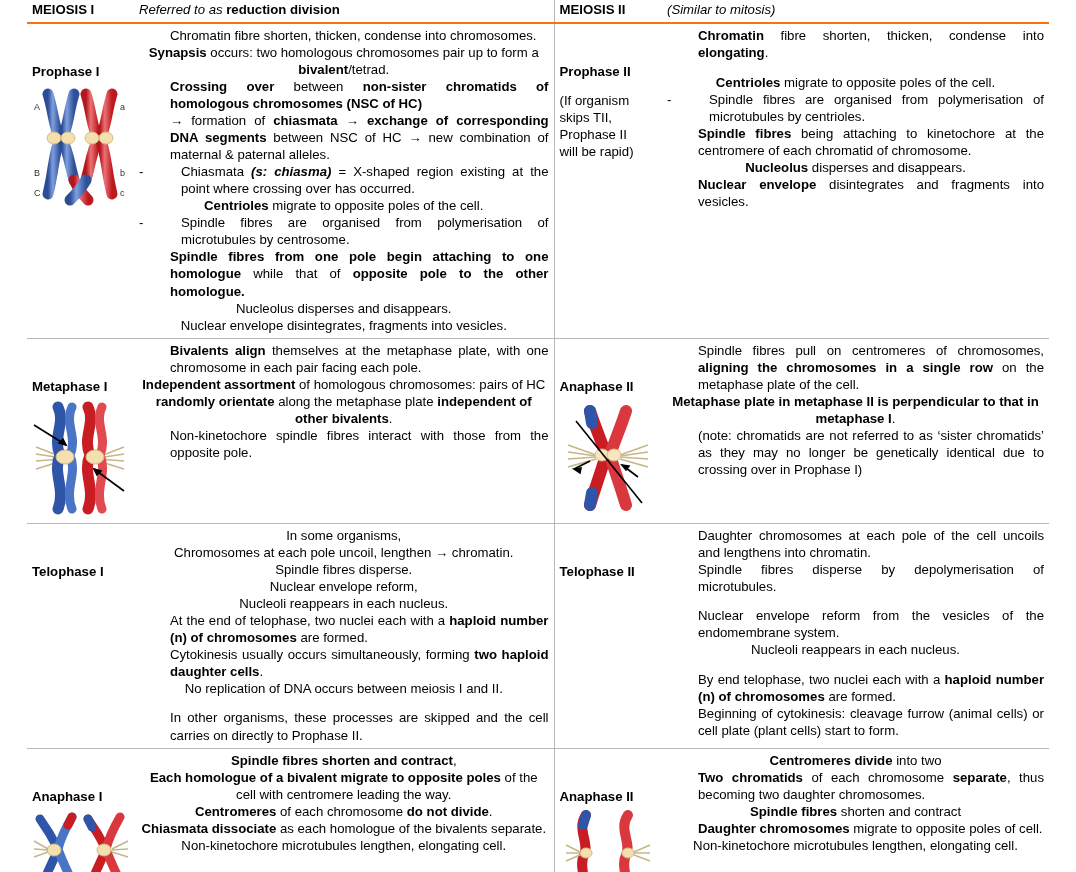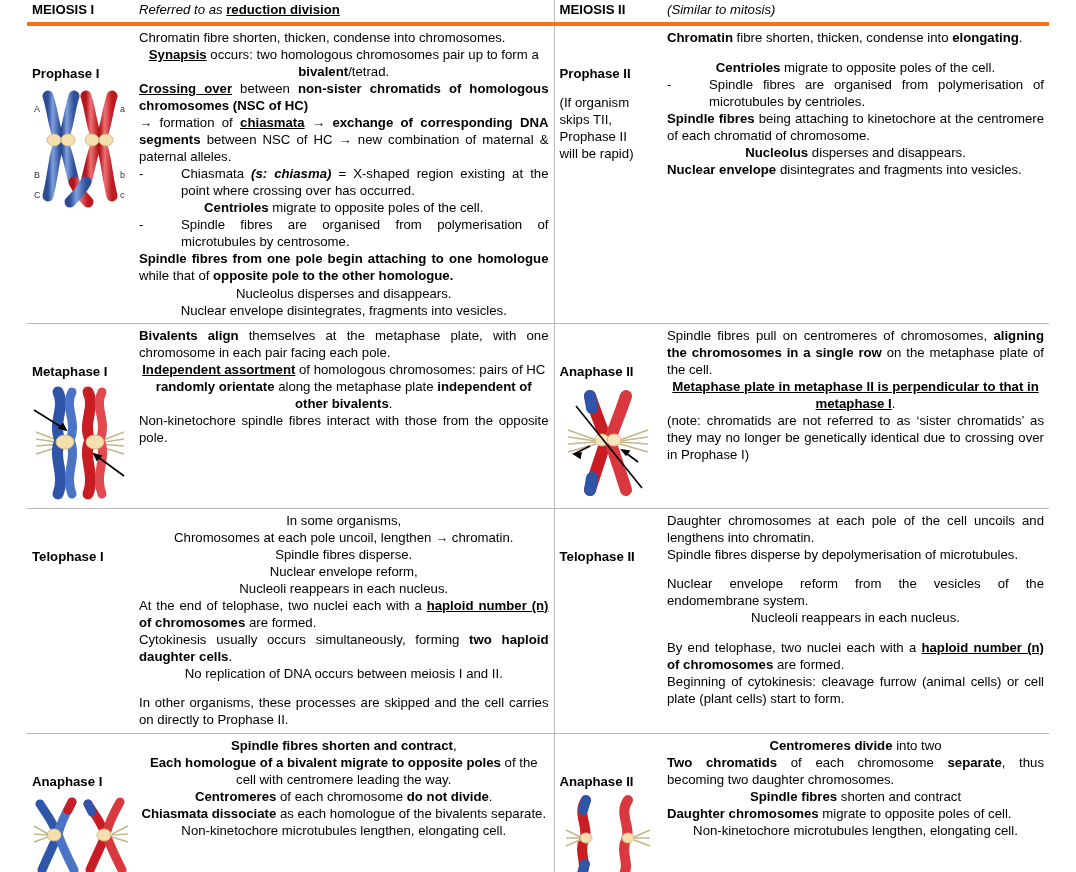--- a/index.html
+++ b/index.html
@@ -24,36 +24,36 @@
   col.c-desc2{width:387px;}
 
   table.meiosis td{
     vertical-align:top;
     padding:3px 5px 4px 5px;
     border-top:1px solid #b9b9b9;
     border-bottom:1px solid #b9b9b9;
   }
   table.meiosis tr.header-row td{
     border-top:none;
-    border-bottom:4px solid #f97316;
+    border-bottom:2px solid #f97316;
     padding-top:1px;
     padding-bottom:4px;
   }
   table.meiosis td.sep{
     border-left:1px solid #b9b9b9;
   }
   .phase-name{font-weight:bold;white-space:nowrap;margin-top:36px;}
   .phase-note{font-weight:normal;margin-top:12px;}
   .hdr-title{font-weight:bold;}
   .hdr-sub{font-weight:normal;font-style:italic;}
 
   p.line{margin:0;padding:0;text-align:center;}
-  p.just{text-align:justify;text-justify:inter-word;}
+  p.just{text-align:justify;text-justify:inter-word;margin-left:31px;}
   .b{font-weight:bold;}
-  .bu{font-weight:bold;text-decoration:underline;}
+  .bu{font-weight:bold;}
   .i{font-style:italic;font-weight:bold;}
   .blank{height:0.95em;}
 
   ul.dash{margin:0;padding:0;list-style:none;}
   ul.dash li{
     position:relative;
     padding-left:42px;
     margin:0;
     text-align:justify;
   }

